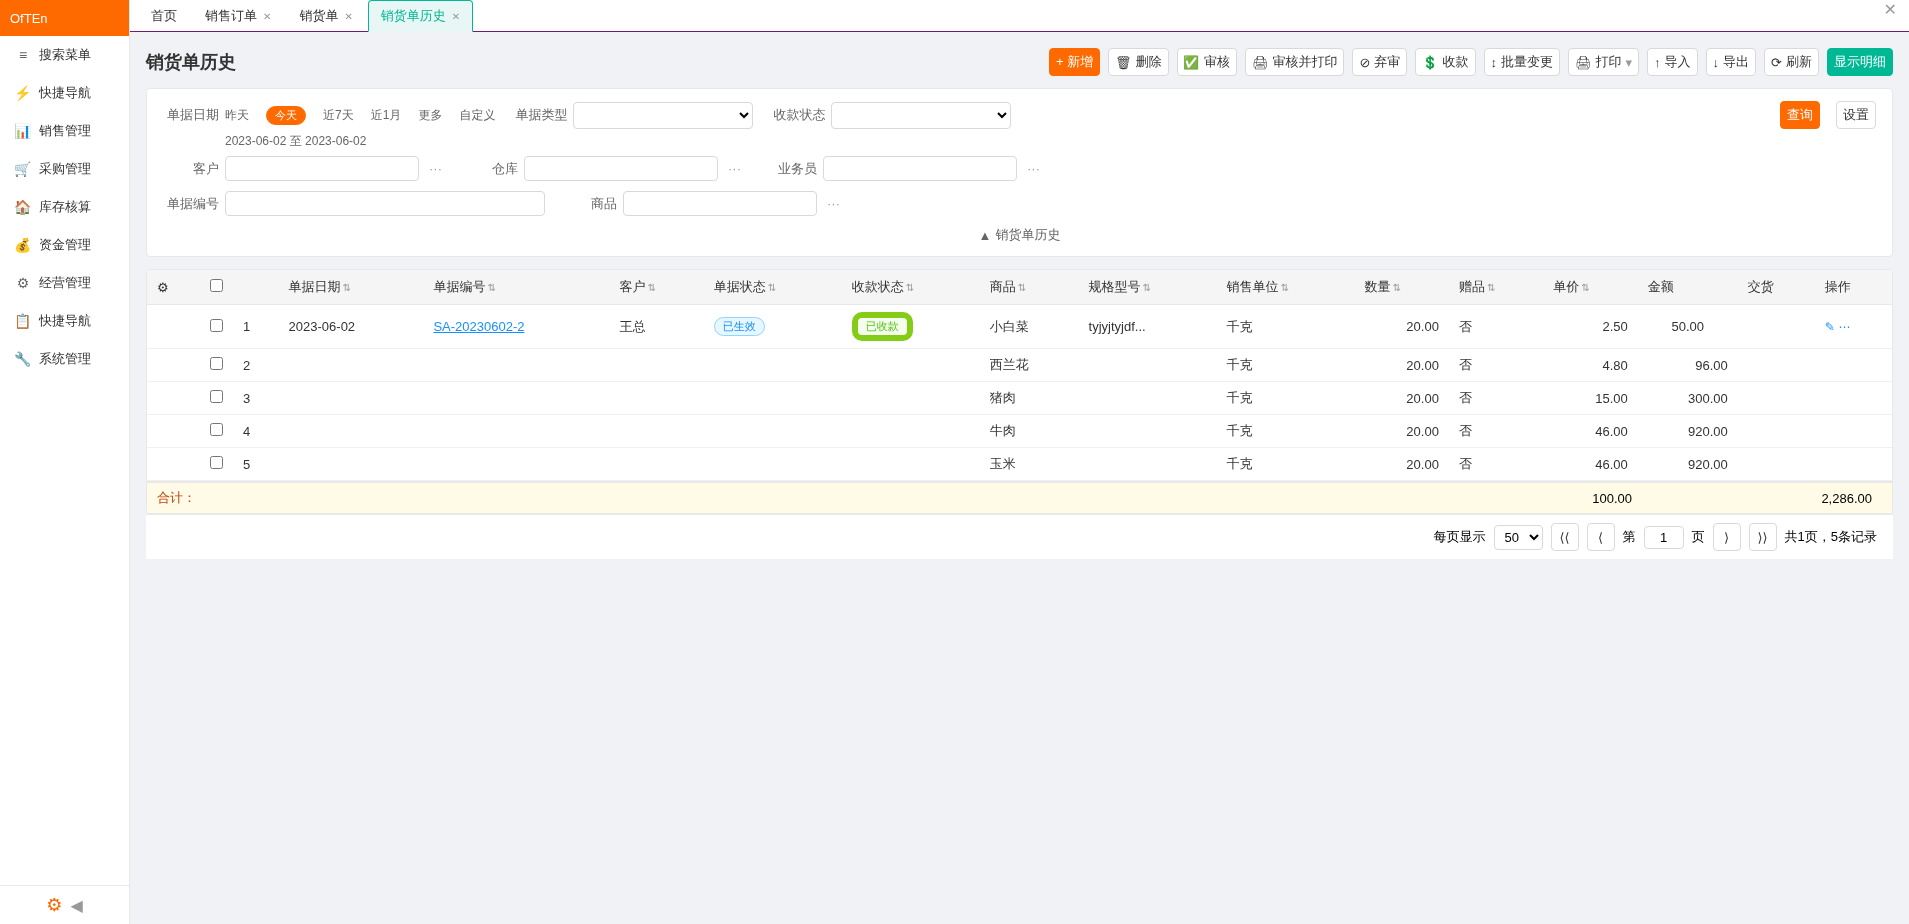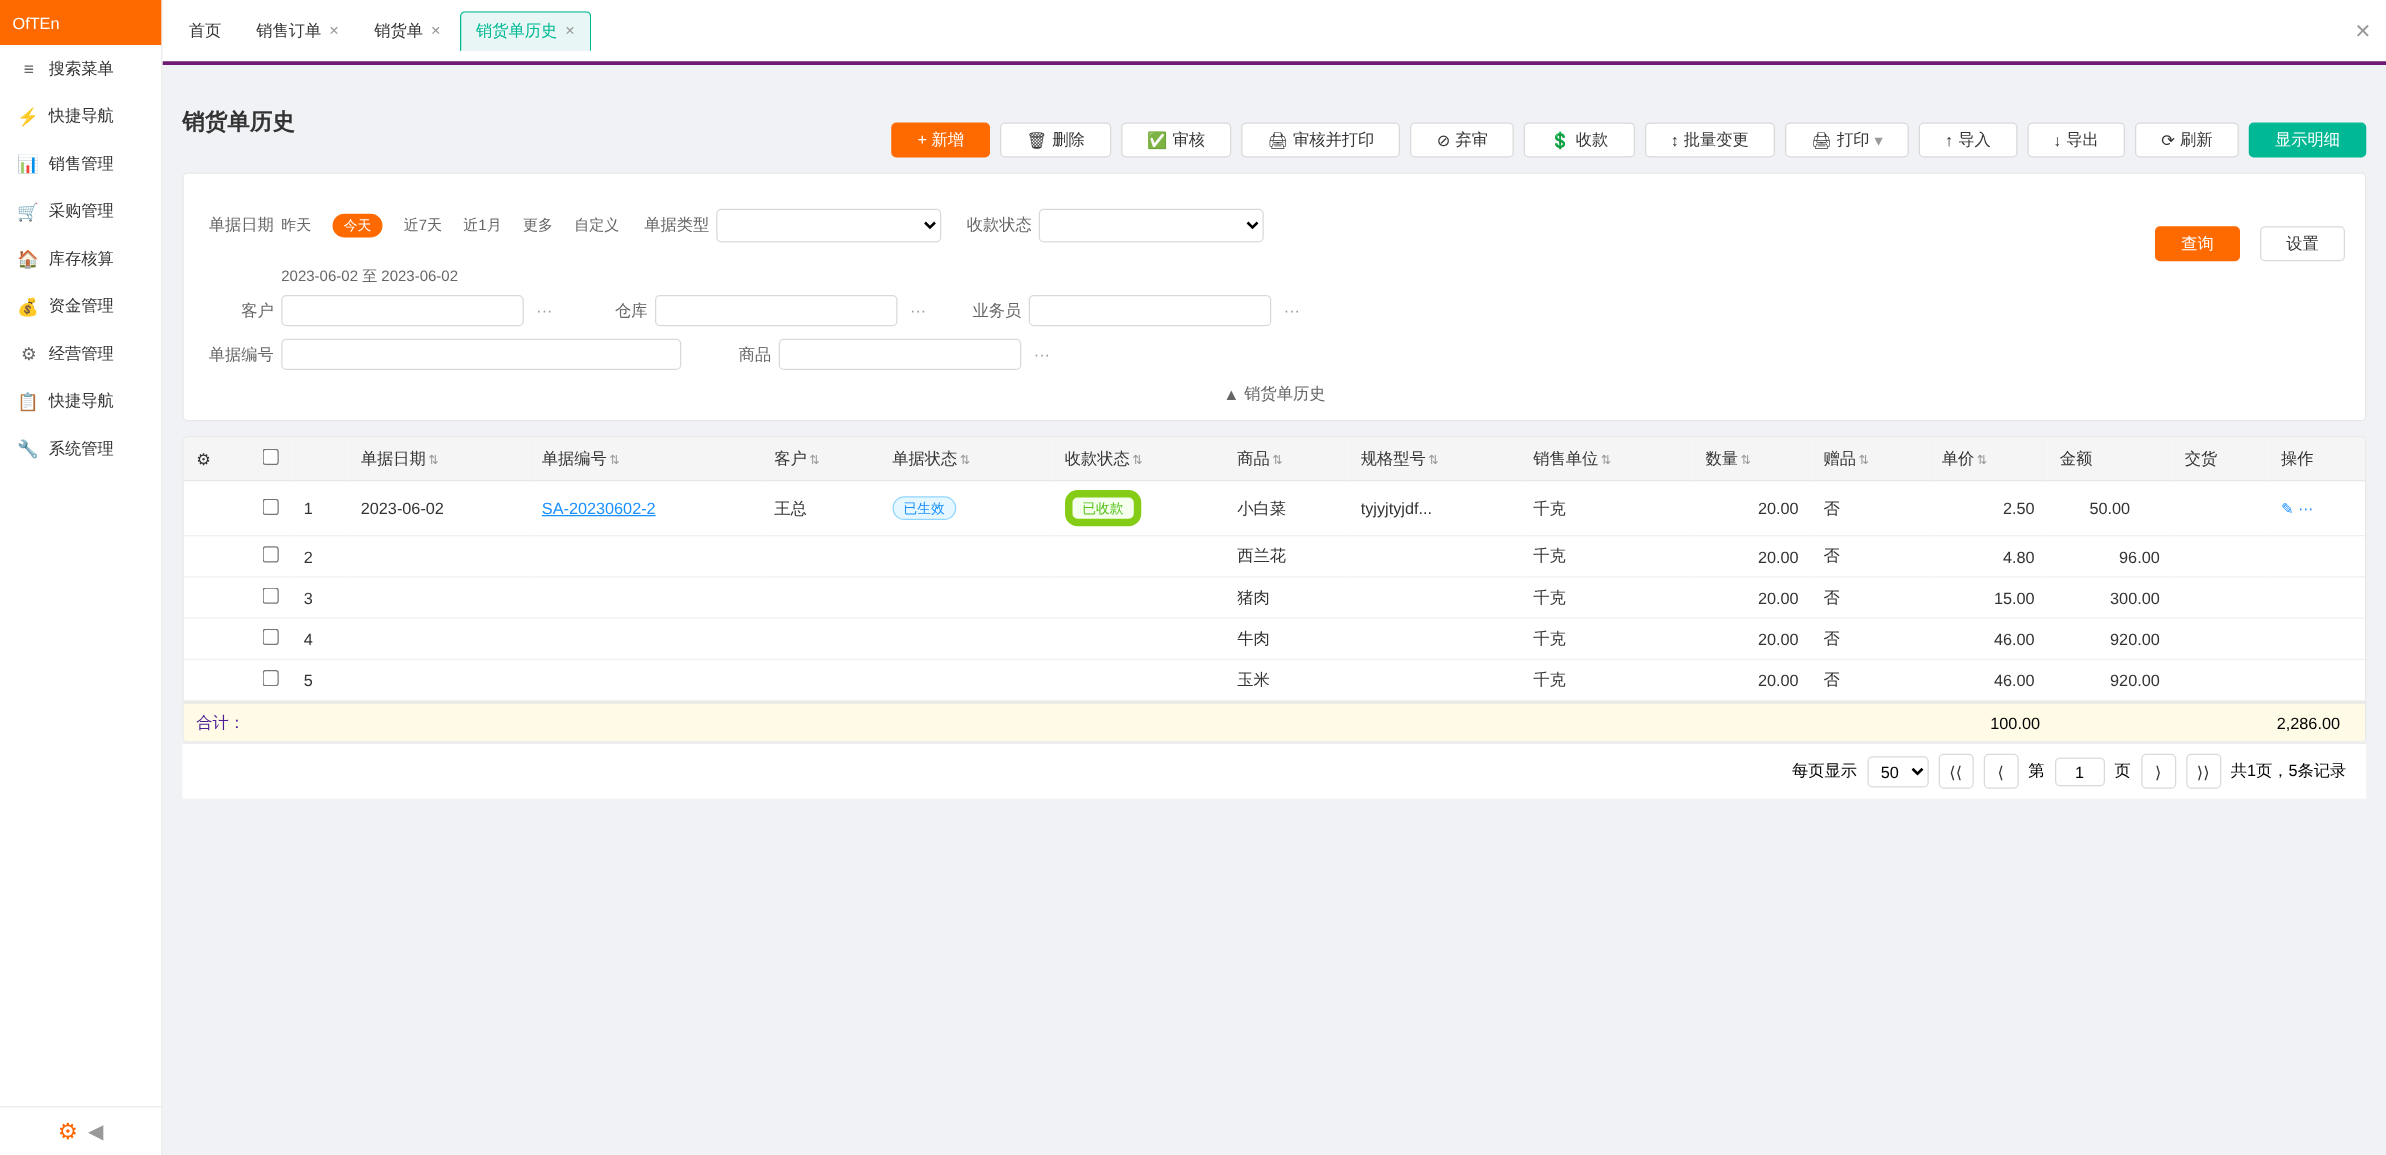--- a/index.html
+++ b/index.html
@@ -10,34 +10,34 @@
     .sidebar-header { background: #ff6a00; color: #fff; padding: 8px 10px; font-size: 12px; height: 36px; display: flex; align-items: center; }
     .sidebar-item { display: flex; align-items: center; padding: 10px 12px; cursor: pointer; color: #333; gap: 8px; border-left: 3px solid transparent; }
     .sidebar-item .icon { width: 16px; height: 16px; display: inline-flex; align-items: center; justify-content: center; color: #666; font-size: 14px; }
     .sidebar-item .label { font-size: 13px; }
     .sidebar-footer { margin-top: auto; border-top: 1px solid #e8e8e8; padding: 8px; display: flex; gap: 8px; align-items: center; justify-content: center; }
 
     
     .main { flex: 1; display: flex; flex-direction: column; overflow: hidden; }
 
     
-    .tab-bar { background: #fff; border-bottom: 3px solid #701a75; display: flex; align-items: center; height: 52px; padding: 0 8px; gap: 2px; }
+    .tab-bar { background: #fff; border-bottom: 1px solid #701a75; display: flex; height: 32px; padding: 0 8px; gap: 2px; }
     .tab { display: flex; align-items: center; padding: 0 12px; height: 32px; border: 1px solid transparent; border-radius: 4px 4px 0 0; cursor: pointer; font-size: 13px; color: #333; gap: 6px; white-space: nowrap; }
     .tab.active { background: #e8f7f5; border-color: #00b894; color: #00b894; border-bottom-color: transparent; }
     .tab .close-btn { font-size: 10px; color: #999; cursor: pointer; }
     .tab-close-all { margin-left: auto; font-size: 16px; color: #999; cursor: pointer; padding: 0 4px; }
 
     
     .content { flex: 1; overflow: auto; padding: 16px; background: #f0f2f5; }
 
     
     .page-header { display: flex; align-items: center; justify-content: space-between; margin-bottom: 12px; }
     .page-title { font-size: 18px; font-weight: bold; color: #333; }
     .toolbar { display: flex; gap: 8px; align-items: center; flex-wrap: wrap; }
-    .btn { display: inline-flex; align-items: center; gap: 4px; padding: 4px 20px; border-radius: 4px; border: 1px solid #d9d9d9; background: #fff; cursor: pointer; font-size: 13px; color: #333; white-space: nowrap; margin-top: 30px; }
+    .btn { display: inline-flex; align-items: center; gap: 4px; padding: 4px 6px; border-radius: 4px; border: 1px solid #d9d9d9; background: #fff; cursor: pointer; font-size: 13px; color: #333; white-space: nowrap; }
     .btn-primary { background: #ff6a00; color: #fff; border-color: #ff6a00; }
     .btn-teal { background: #00b894; color: #fff; border-color: #00b894; }
 
     
     .filter-panel { background: #fff; border-radius: 4px; padding: 12px 16px; margin-bottom: 12px; border: 1px solid #e8e8e8; }
     .filter-row { display: flex; align-items: center; gap: 16px; margin-bottom: 10px; flex-wrap: wrap; }
     .filter-item { display: flex; align-items: center; gap: 6px; }
     .filter-label { color: #666; white-space: nowrap; min-width: 56px; text-align: right; }
     .filter-input { border: 1px solid #d9d9d9; border-radius: 4px; padding: 4px 8px; min-width: 160px; color: #333; background: #fff; }
     .filter-input-wide { min-width: 320px; }
@@ -57,21 +57,21 @@
     th .sort-icon { color: #999; font-size: 10px; margin-left: 2px; }
     td { padding: 7px 10px; border-bottom: 1px solid #f0f0f0; color: #333; font-size: 13px; }
     .status-badge { display: inline-block; padding: 1px 8px; border-radius: 10px; font-size: 11px; }
     .status-active { background: #e6f7ff; color: #1890ff; border: 1px solid #91d5ff; }
     .status-paid { background: #f6ffed; color: #52c41a; border: 6px solid #84cc16; }
     .action-btn { color: #1890ff; cursor: pointer; font-size: 12px; }
     .checkbox-cell { width: 30px; }
 
     
     .table-footer { background: #fffbe6; border-top: 2px solid #e8e8e8; display: flex; align-items: center; padding: 6px 10px; }
-    .footer-label { color: #4c1d95; font-weight: 500; min-width: 80px; }
+    .footer-label { color: #c2410c; font-weight: 500; min-width: 80px; }
     .footer-cells { display: flex; flex: 1; }
 
     
     .pagination { display: flex; align-items: center; justify-content: flex-end; padding: 8px 16px; background: #fff; border-top: 1px solid #e8e8e8; gap: 8px; font-size: 13px; }
     .page-btn { display: inline-flex; align-items: center; justify-content: center; width: 28px; height: 28px; border: 1px solid #d9d9d9; border-radius: 4px; background: #fff; cursor: pointer; color: #333; }
     .page-input { width: 40px; border: 1px solid #d9d9d9; border-radius: 4px; text-align: center; padding: 3px 4px; }
     .page-select { border: 1px solid #d9d9d9; border-radius: 4px; padding: 3px 6px; background: #fff; }
   </style>
 </head>
 <body>

